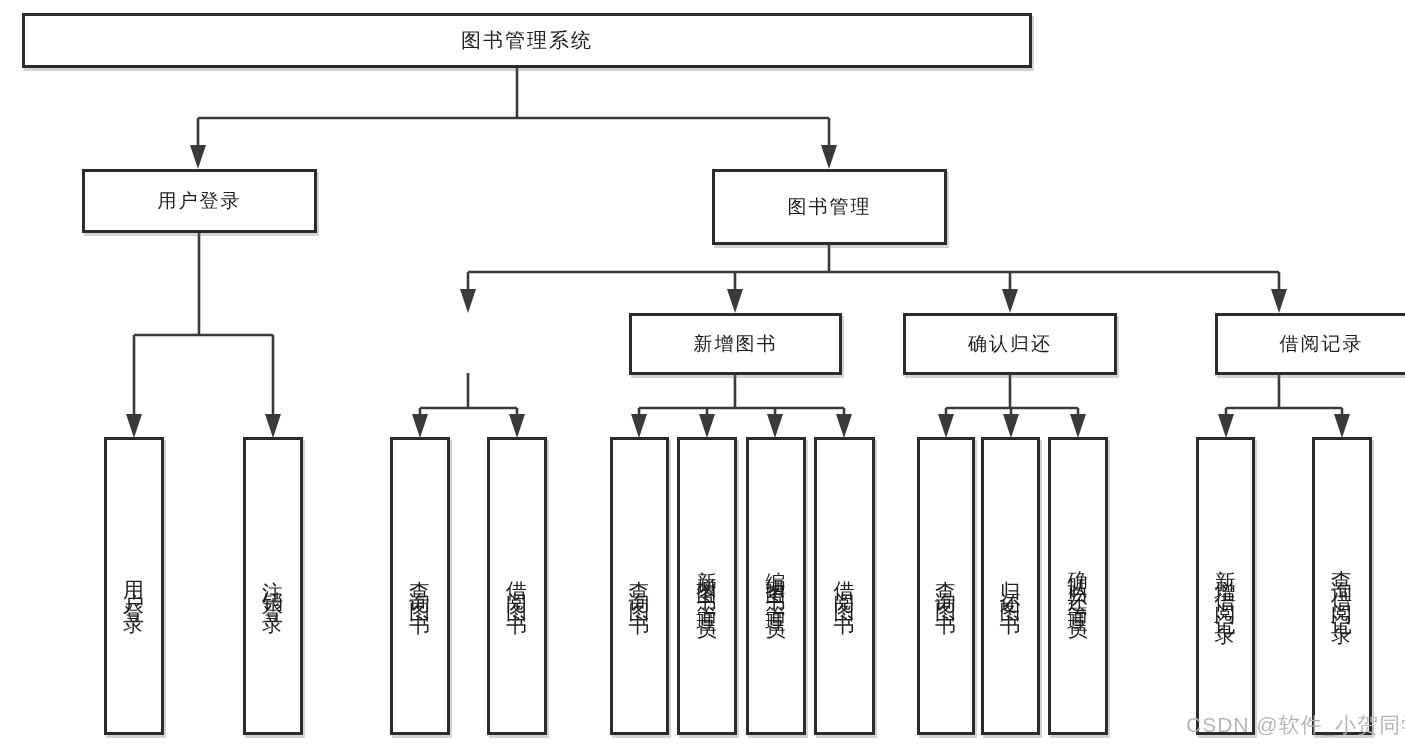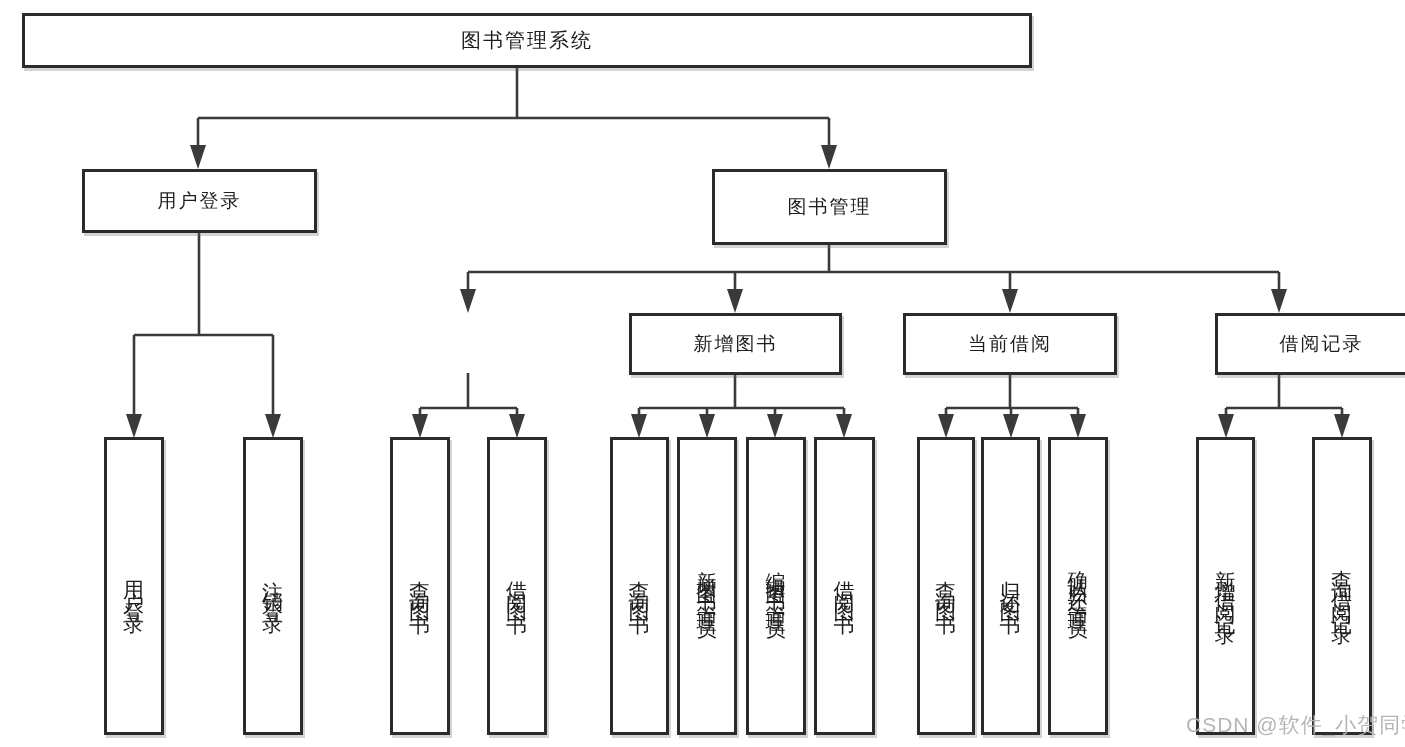--- a/index.html
+++ b/index.html
@@ -158,21 +158,21 @@
       <polygon points="1342,438 1334,414 1350,414"></polygon>
     </g>
   </svg>
 
   <div class="node hbox root-box" id="n-root">图书管理系统</div>
 
   <div class="node hbox" id="n-user-login">用户登录</div>
   <div class="node hbox" id="n-book-mgmt">图书管理</div>
 
   <div class="node hbox" id="n-book-borrow">新增图书</div>
-  <div class="node hbox" id="n-current-borrow">当前借阅</div>
+  <div class="node hbox" id="n-current-borrow">确认归还</div>
   <div class="node hbox" id="n-borrow-record">借阅记录</div>
 
   <div class="node vbox" id="n-login">
     <span class="vlabel">用户登录</span>
   </div>
   <div class="node vbox" id="n-logout">
     <span class="vlabel">注销登录</span>
   </div>
   <div class="node vbox" id="n-query-book-1">
     <span class="vlabel">查询图书</span>

